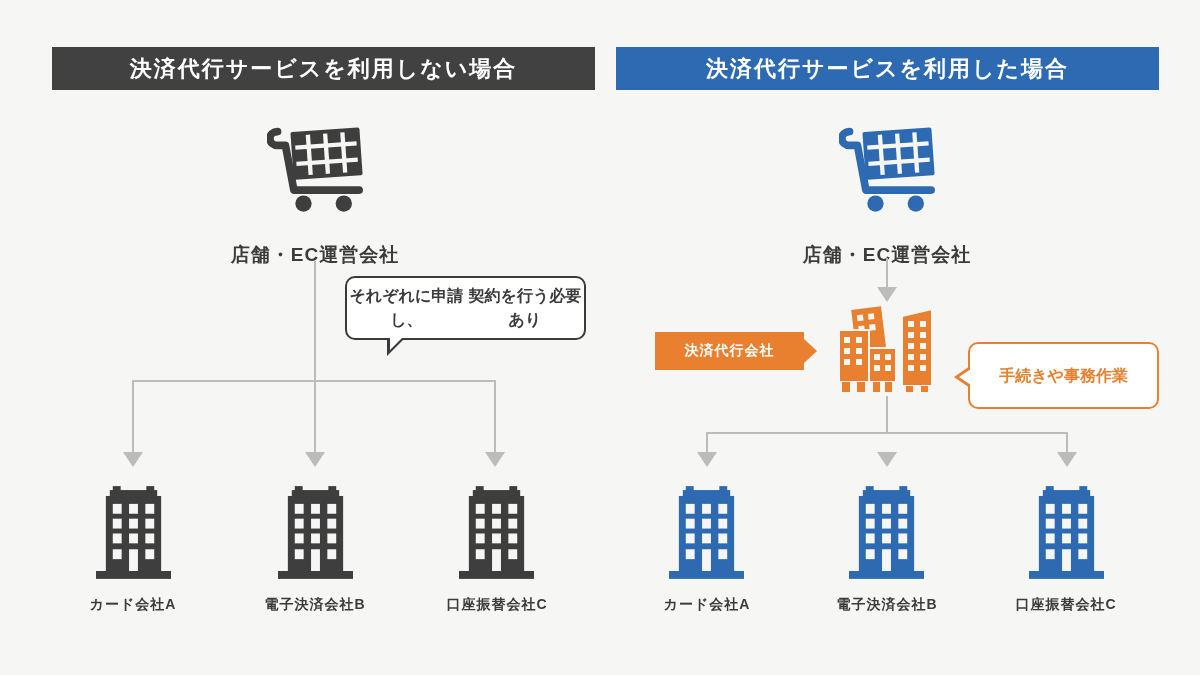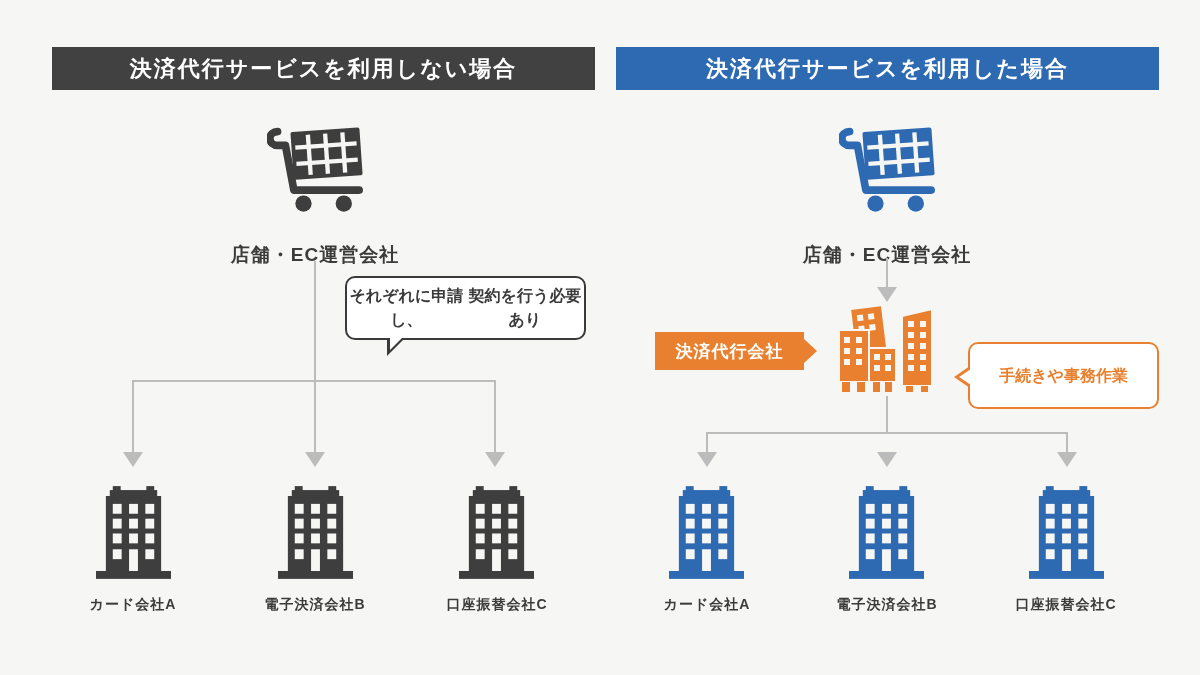--- a/index.html
+++ b/index.html
@@ -87,21 +87,21 @@
     content:"";position:absolute;left:-11px;top:25px;width:0;height:0;
     border-right:12px solid #fff;
     border-top:8px solid transparent;border-bottom:8px solid transparent;
   }
 
   
   .agency-tag{
     position:absolute;left:655px;top:332px;width:149px;height:38px;
     background:var(--orange);color:#fff;
     display:flex;align-items:center;justify-content:center;
-    font-size:17px;font-weight:700;letter-spacing:1px;
+    font-size:14px;font-weight:700;letter-spacing:1px;
   }
   .agency-tag::after{
     content:"";position:absolute;right:-13px;top:7px;width:0;height:0;
     border-left:13px solid var(--orange);
     border-top:12px solid transparent;border-bottom:12px solid transparent;
   }
   .defs{position:absolute;width:0;height:0;overflow:hidden;}
 </style>
 </head>
 <body>

